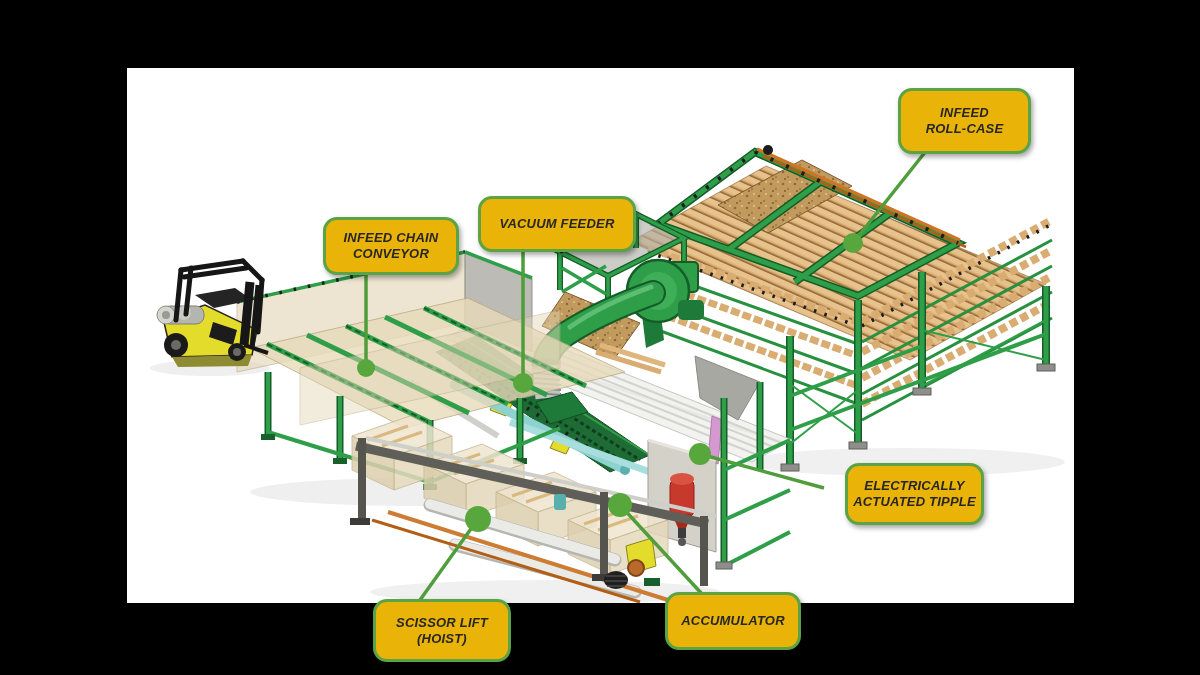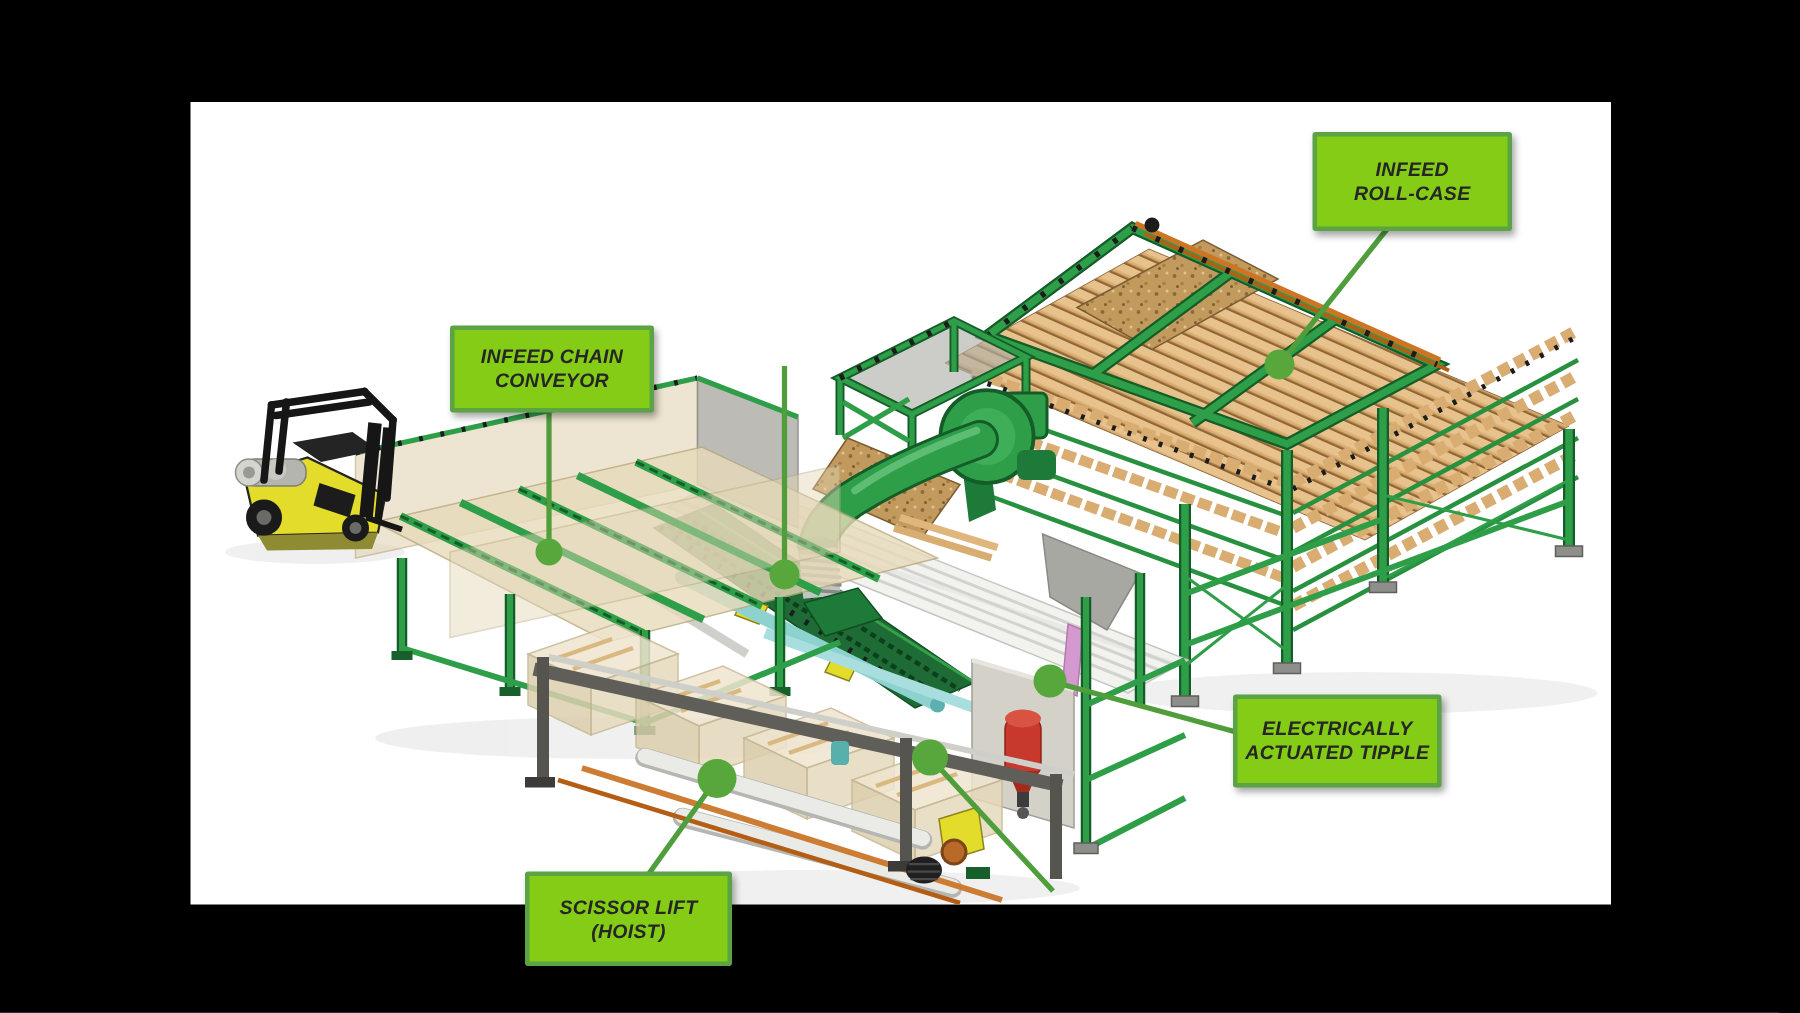--- a/index.html
+++ b/index.html
@@ -1,29 +1,29 @@
 <!DOCTYPE html>
 <html><head>
 <meta charset="utf-8">
 <style>
   html,body{margin:0;padding:0;background:#000;}
   .stage{position:relative;width:1200px;height:675px;background:#000;overflow:hidden;
          font-family:"Liberation Sans",sans-serif;}
   .panel{position:absolute;left:127px;top:68px;width:947px;height:535px;background:#fff;z-index:1;}
   .scene{position:absolute;left:0;top:0;width:1200px;height:675px;z-index:2;}
-  .callout{position:absolute;z-index:3;background:#84cc16;border:3px solid #5ba344;border-radius:2px;
+  .callout{position:absolute;z-index:3;background:#eab308;border:3px solid #5ba344;border-radius:14px;
            display:flex;align-items:center;justify-content:center;text-align:center;
            font-style:italic;font-weight:700;font-size:13px;line-height:1.22;color:#262626;
-           letter-spacing:.2px;white-space:pre-line;box-shadow:2px 3px 5px rgba(0,0,0,.35);}
+           letter-spacing:.2px;white-space:pre-line;box-shadow:2px 3px 5px rgba(0,0,0,.35);margin-left:23px;}
   #co-rollcase{left:875px;top:88px;width:127px;height:60px}
   #co-vacuum{left:455px;top:196px;width:152px;height:50px}
   #co-chain{left:300px;top:217px;width:130px;height:52px}
   #co-tipple{left:822px;top:463px;width:133px;height:56px}
   #co-accum{left:642px;top:592px;width:130px;height:52px}
-  #co-scissor{left:350px;top:581px;width:132px;height:57px}
+  #co-scissor{left:350px;top:599px;width:132px;height:57px}
 </style>
 </head>
 <body>
 
 <div class="stage">
   <div class="panel"></div>
 
   <svg class="scene" viewBox="0 0 1200 675">
     <defs>
       <clipPath id="clipPanel">
@@ -365,19 +365,21 @@
       <circle cx="523" cy="383" r="10"></circle>
       <circle cx="366" cy="368" r="9"></circle>
       <circle cx="700" cy="454" r="11"></circle>
       <circle cx="620" cy="505" r="12"></circle>
       <circle cx="478" cy="519" r="13"></circle>
     </g>
   </svg>
 
   <div class="callout" id="co-rollcase">INFEED
 ROLL-CASE</div>
+  <div class="callout" id="co-vacuum">VACUUM FEEDER</div>
   <div class="callout" id="co-tipple">ELECTRICALLY
 ACTUATED TIPPLE</div>
   <div class="callout" id="co-chain">INFEED CHAIN
 CONVEYOR</div>
+  <div class="callout" id="co-accum">ACCUMULATOR</div>
   <div class="callout" id="co-scissor">SCISSOR LIFT
 (HOIST)</div>
 </div>
 
 </body></html>

